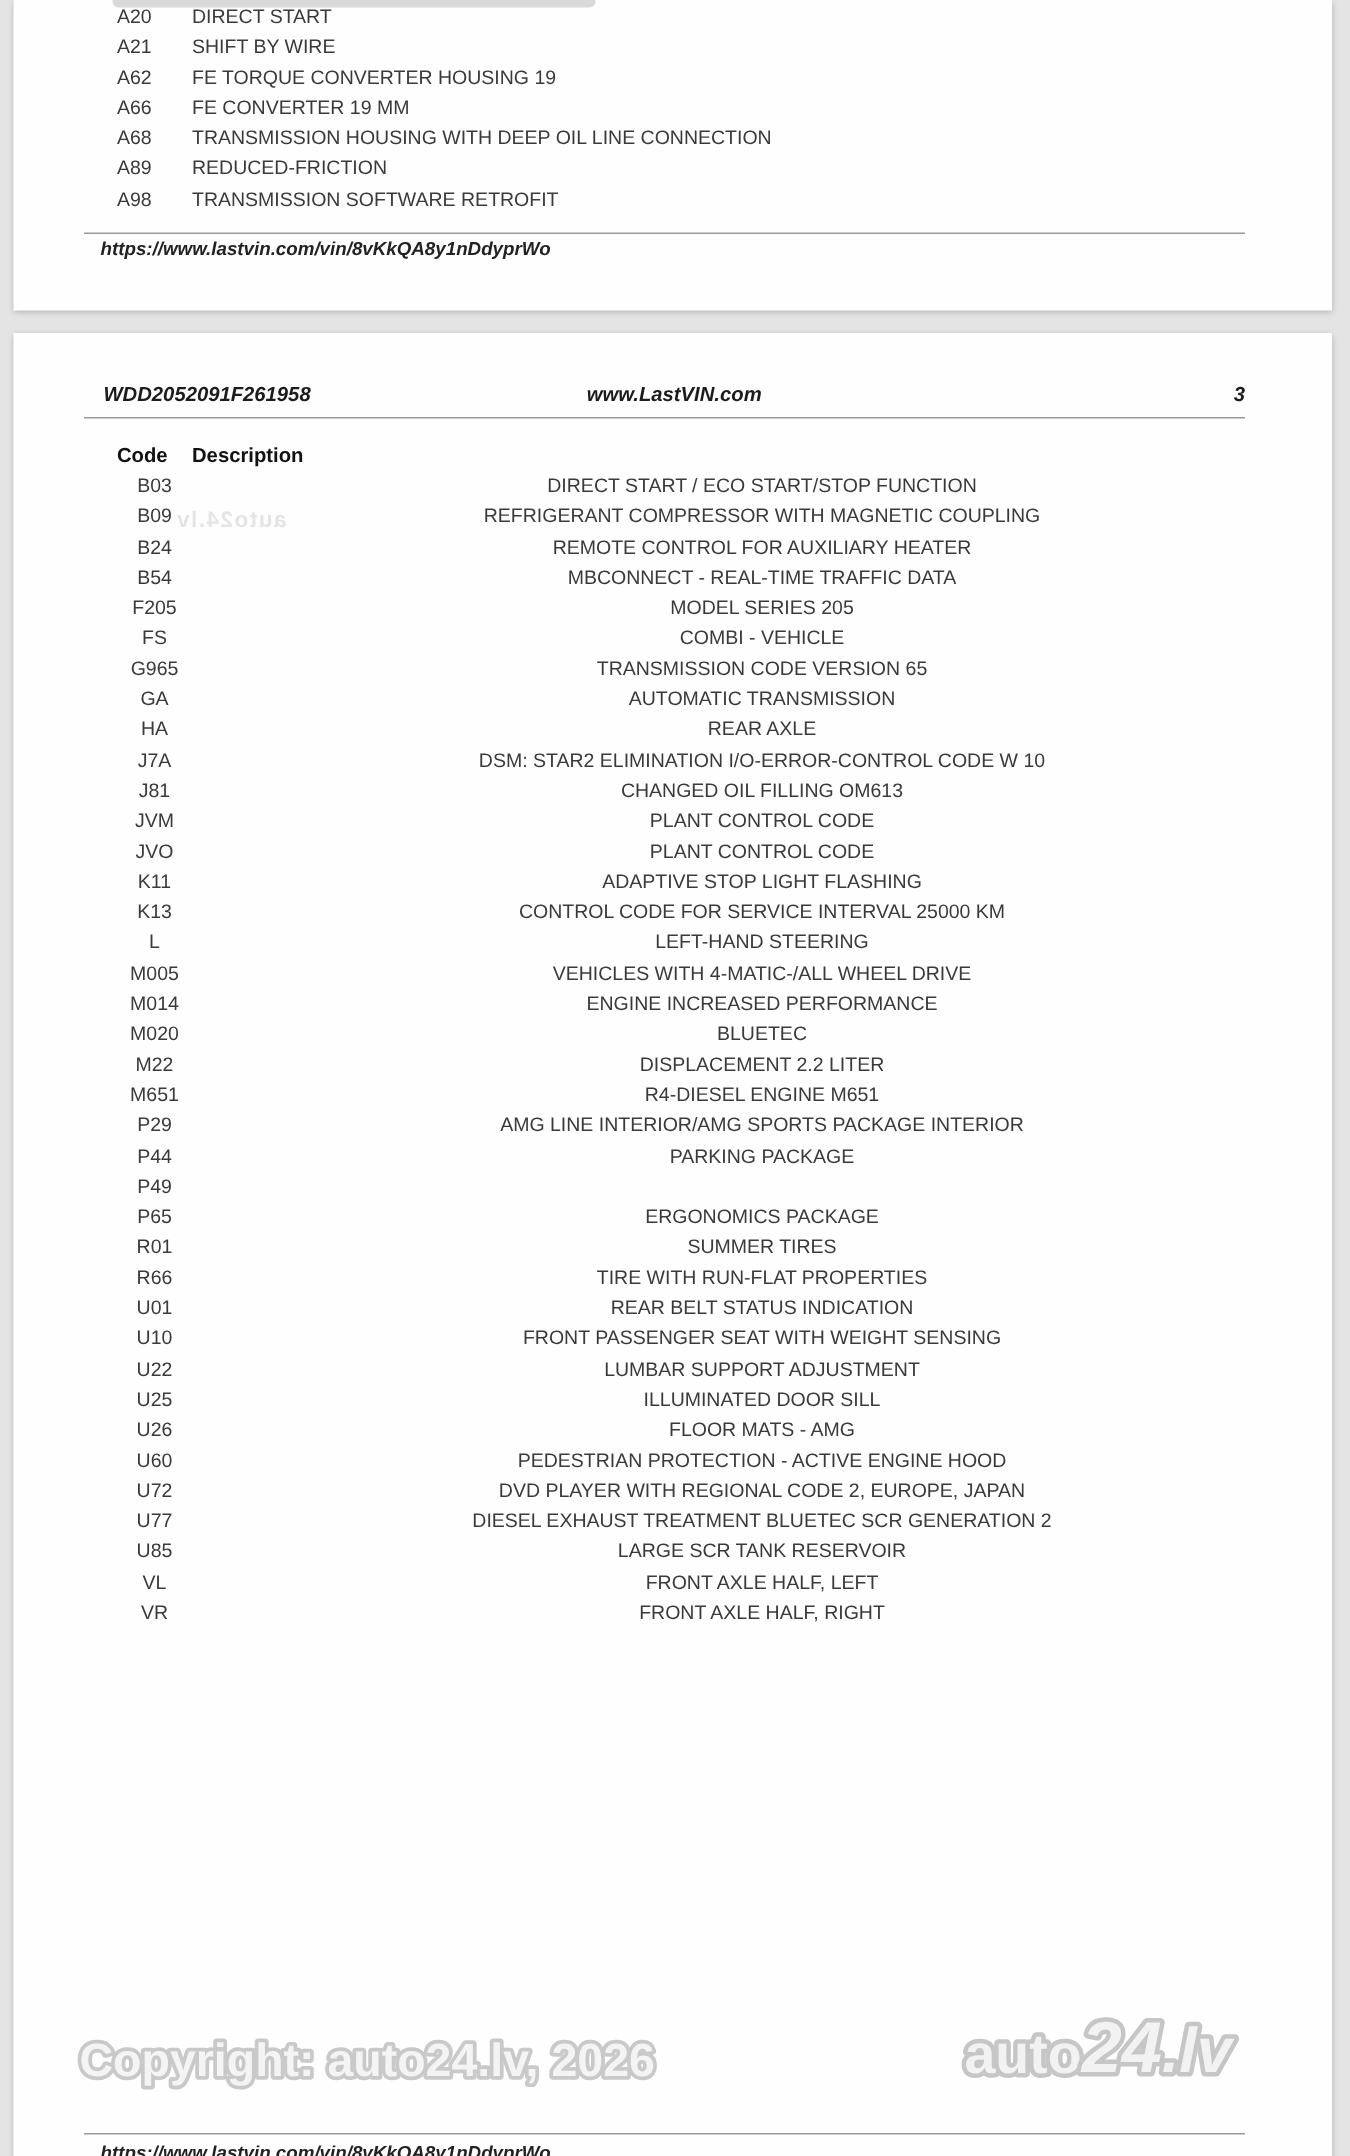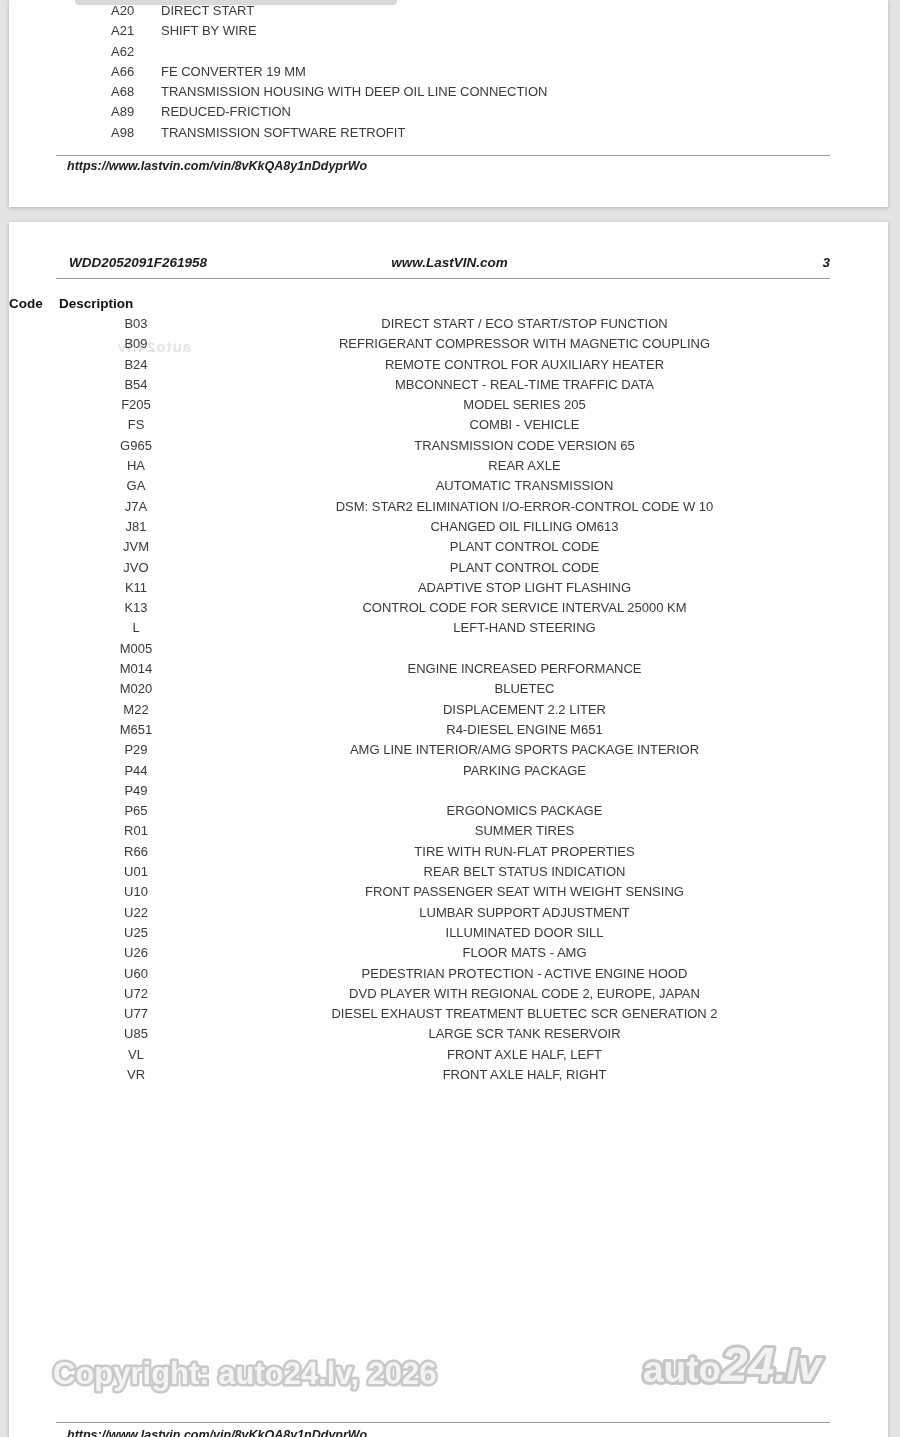--- a/index.html
+++ b/index.html
@@ -21,21 +21,21 @@
   #page2 { top: 222px; height: 1372px; }
 
   .highlight-sliver {
     position: absolute;
     left: 66px; top: 0;
     width: 322px; height: 5px;
     background: #d9d9d9;
     border-radius: 0 0 4px 4px;
   }
 
-  .rows { position: absolute; left: 0; right: 0; padding-left: 33px; }
+  .rows { position: absolute; left: 0; right: 0; }
   #p1-rows { top: 1px; }
   #p2-rows { top: 92px; text-align: center; }
   .row {
     display: flex;
     height: 20.3px;
     line-height: 20.3px;
     padding-left: 69px;
     font-size: 13px;
     color: #3a3a3a;
   }
@@ -75,20 +75,21 @@
     color: #1c1c1c;
   }
   .p2-header .vin { flex: 1; text-align: left; }
   .p2-header .site { flex: 1; text-align: center; }
   .p2-header .pagenum { flex: 1; text-align: right; }
 
   .col-head {
     position: absolute;
     top: 72px; left: 0; right: 0;
     display: flex;
+    padding-left: 69px;
     font-size: 13.5px;
     font-weight: bold;
     color: #111;
     height: 20px; line-height: 20px;
   }
   .col-head .code { width: 50px; flex: 0 0 50px; }
 
   .watermark-inline {
     position: absolute;
     top: 116px; left: 108px;
@@ -116,20 +117,21 @@
       <div class="row">
         <span class="code">A20</span>
         <span class="desc">DIRECT START</span>
       </div>
       <div class="row">
         <span class="code">A21</span>
         <span class="desc">SHIFT BY WIRE</span>
       </div>
       <div class="row">
         <span class="code">A62</span>
+        <span class="desc">FE TORQUE CONVERTER HOUSING 19</span>
       </div>
       <div class="row">
         <span class="code">A66</span>
         <span class="desc">FE CONVERTER 19 MM</span>
       </div>
       <div class="row">
         <span class="code">A68</span>
         <span class="desc">TRANSMISSION HOUSING WITH DEEP OIL LINE CONNECTION</span>
       </div>
       <div class="row">
@@ -183,28 +185,28 @@
       </div>
       <div class="row">
         <span class="code">FS</span>
         <span class="desc">COMBI - VEHICLE</span>
       </div>
       <div class="row">
         <span class="code">G965</span>
         <span class="desc">TRANSMISSION CODE VERSION 65</span>
       </div>
       <div class="row">
+        <span class="code">GA</span>
+        <span class="desc">AUTOMATIC TRANSMISSION</span>
+      </div>
+      <div class="row">
         <span class="code">HA</span>
         <span class="desc">REAR AXLE</span>
       </div>
       <div class="row">
-        <span class="code">GA</span>
-        <span class="desc">AUTOMATIC TRANSMISSION</span>
-      </div>
-      <div class="row">
         <span class="code">J7A</span>
         <span class="desc">DSM: STAR2 ELIMINATION I/O-ERROR-CONTROL CODE W 10</span>
       </div>
       <div class="row">
         <span class="code">J81</span>
         <span class="desc">CHANGED OIL FILLING OM613</span>
       </div>
       <div class="row">
         <span class="code">JVM</span>
         <span class="desc">PLANT CONTROL CODE</span>
@@ -220,20 +222,21 @@
       <div class="row">
         <span class="code">K13</span>
         <span class="desc">CONTROL CODE FOR SERVICE INTERVAL 25000 KM</span>
       </div>
       <div class="row">
         <span class="code">L</span>
         <span class="desc">LEFT-HAND STEERING</span>
       </div>
       <div class="row">
         <span class="code">M005</span>
+        <span class="desc">VEHICLES WITH 4-MATIC-/ALL WHEEL DRIVE</span>
       </div>
       <div class="row">
         <span class="code">M014</span>
         <span class="desc">ENGINE INCREASED PERFORMANCE</span>
       </div>
       <div class="row">
         <span class="code">M020</span>
         <span class="desc">BLUETEC</span>
       </div>
       <div class="row">

